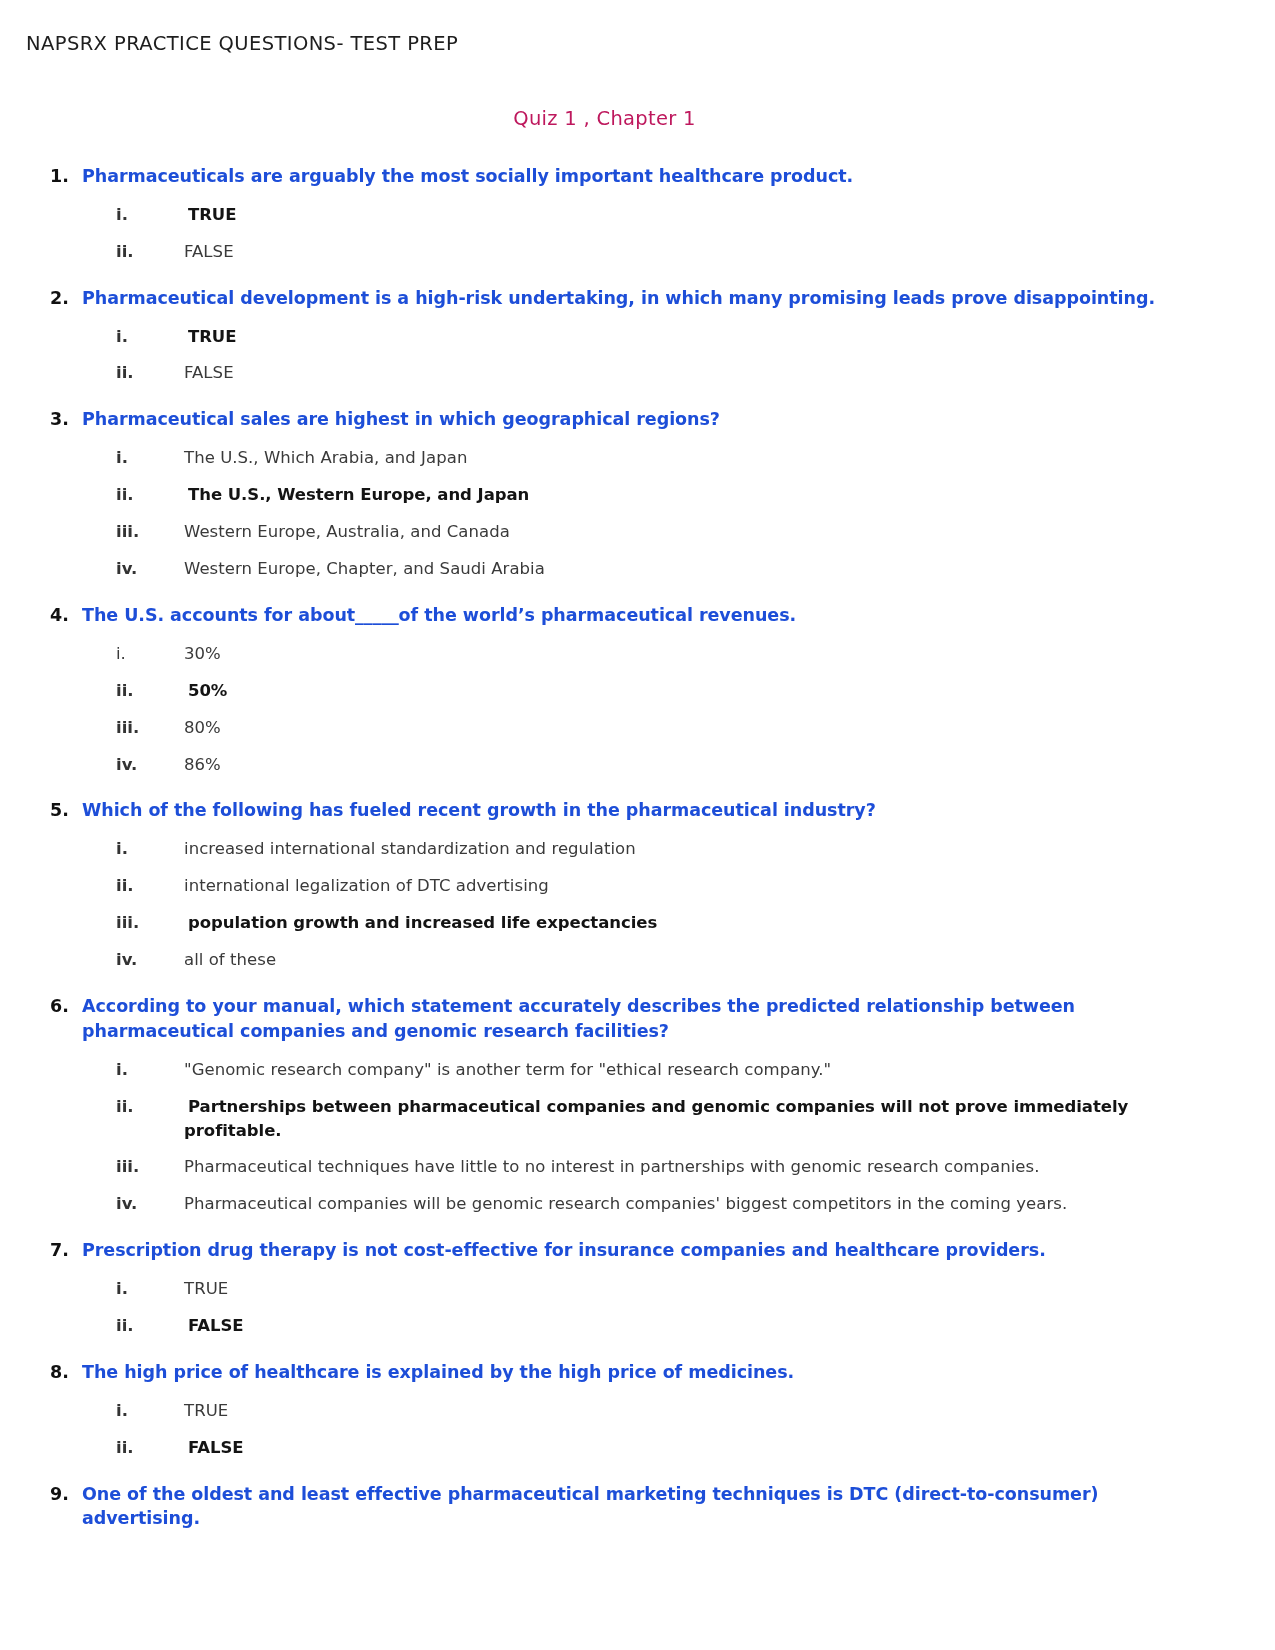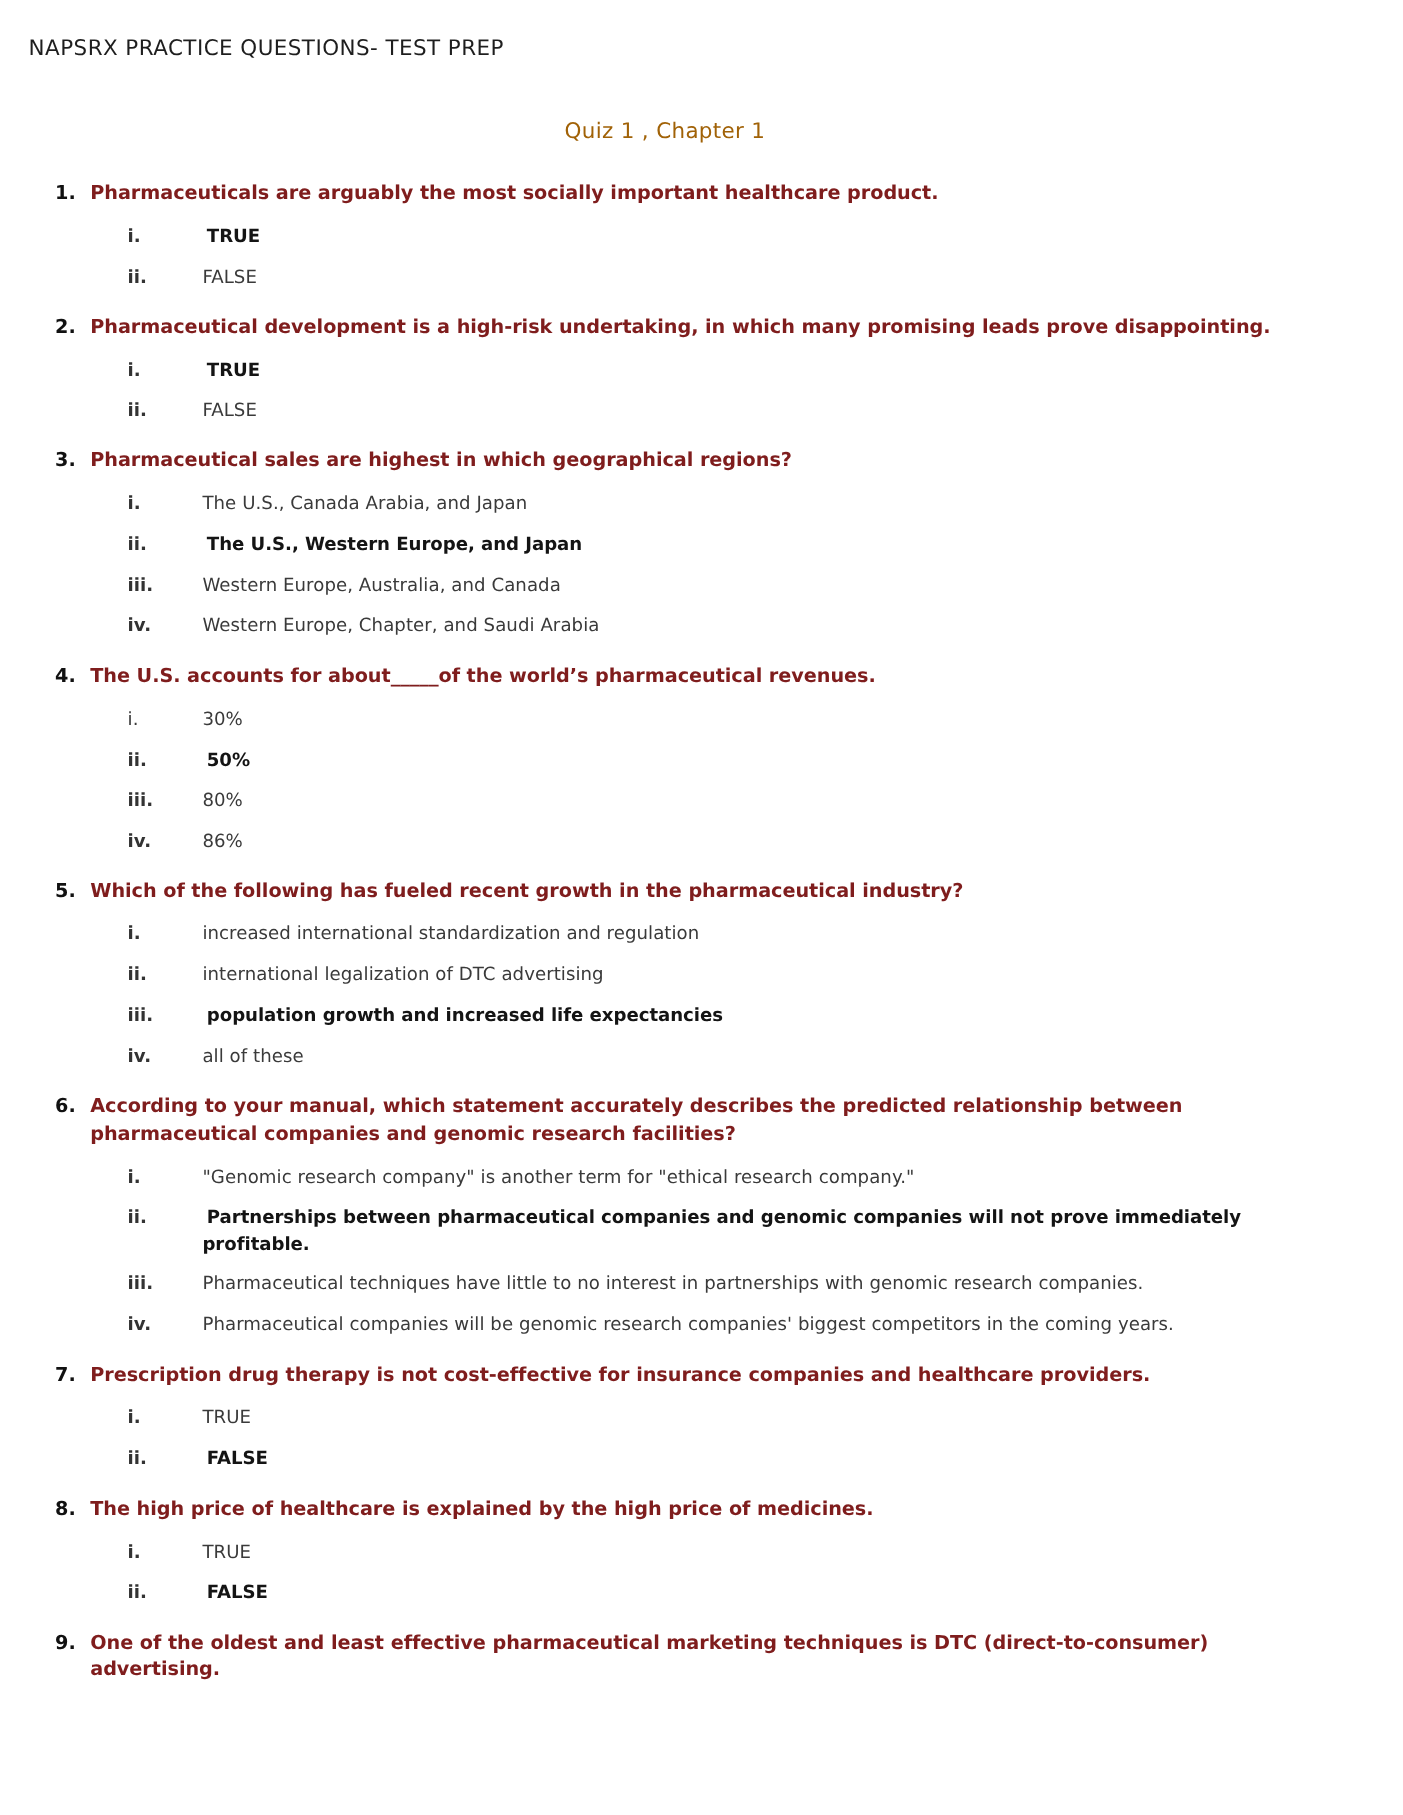--- a/index.html
+++ b/index.html
@@ -68,21 +68,21 @@
     font-size: 17.5px;
     line-height: 1.42;
     color: #111;
   }
 
   .q-text {
     flex: 1 1 auto;
     font-weight: bold;
     font-size: 17.5px;
     line-height: 1.42;
-    color: #7f1d1d;
+    color: #1d4ed8;
     letter-spacing: -0.05px;
     padding-right: 10px;
   }
 
   
   .options {
     margin-top: 8px;
     margin-bottom: 0;
   }
 
@@ -122,21 +122,21 @@
   }
   .o-text.indent-lead { text-indent: 4px; }
 </style>
 </head>
 <body>
 
 <div class="page">
 
   <div class="doc-header">NAPSRX PRACTICE QUESTIONS- TEST PREP</div>
 
-  <div class="quiz-title" style="color: #a16207; text-align: center;">Quiz 1 , Chapter 1</div>
+  <div class="quiz-title" style="color: #be185d; text-align: center;">Quiz 1 , Chapter 1</div>
 
   <div class="q-list">
       <div class="question">
         <div class="q-num">1.</div>
         <div class="q-text">Pharmaceuticals are arguably the most socially important healthcare product.</div>
       </div>
       <div class="options">
         <div class="option">
           <div class="o-num">i.</div>
           <div class="o-text correct indent-lead">TRUE</div>
@@ -160,21 +160,21 @@
           <div class="o-text">FALSE</div>
         </div>
       </div>
       <div class="question">
         <div class="q-num">3.</div>
         <div class="q-text">Pharmaceutical sales are highest in which geographical regions?</div>
       </div>
       <div class="options">
         <div class="option">
           <div class="o-num">i.</div>
-          <div class="o-text">The U.S., Canada Arabia, and Japan</div>
+          <div class="o-text">The U.S., Which Arabia, and Japan</div>
         </div>
         <div class="option">
           <div class="o-num">ii.</div>
           <div class="o-text correct indent-lead">The U.S., Western Europe, and Japan</div>
         </div>
         <div class="option">
           <div class="o-num">iii.</div>
           <div class="o-text">Western Europe, Australia, and Canada</div>
         </div>
         <div class="option">

